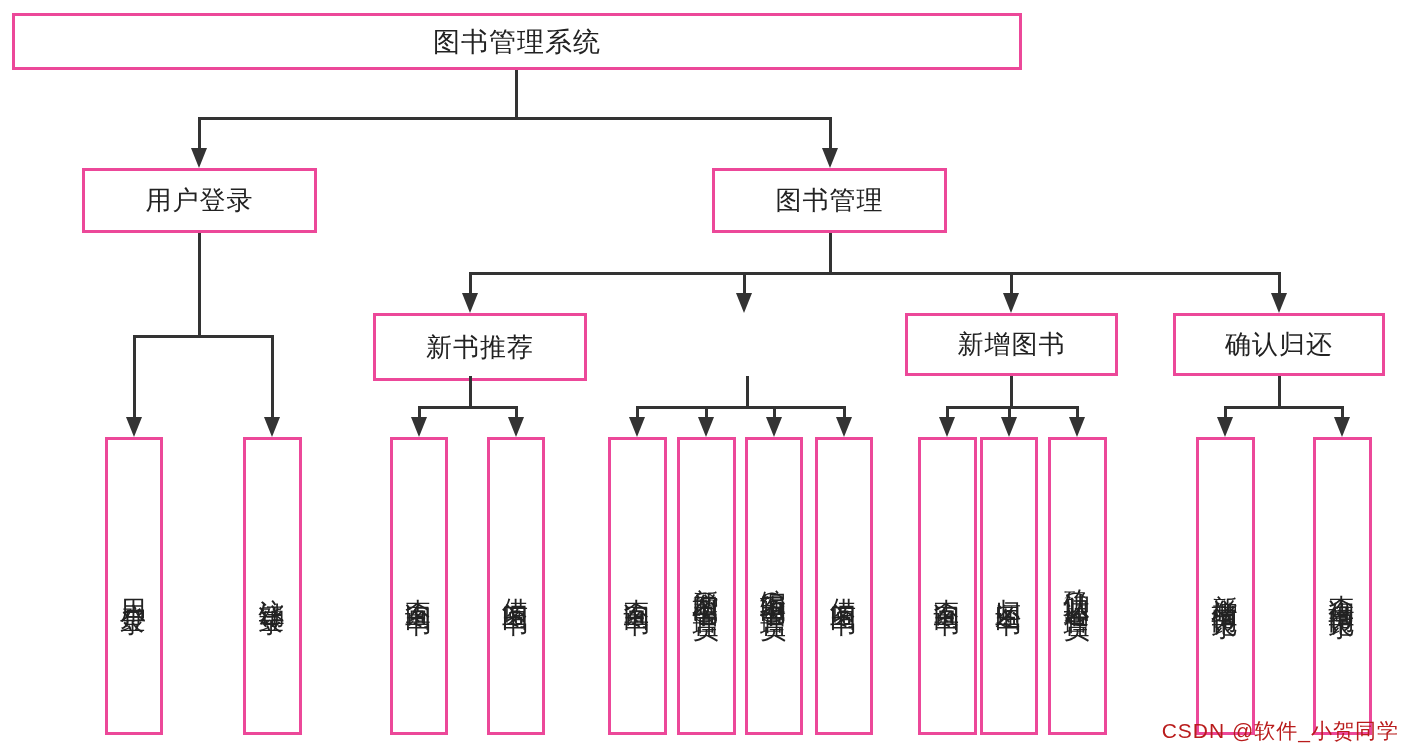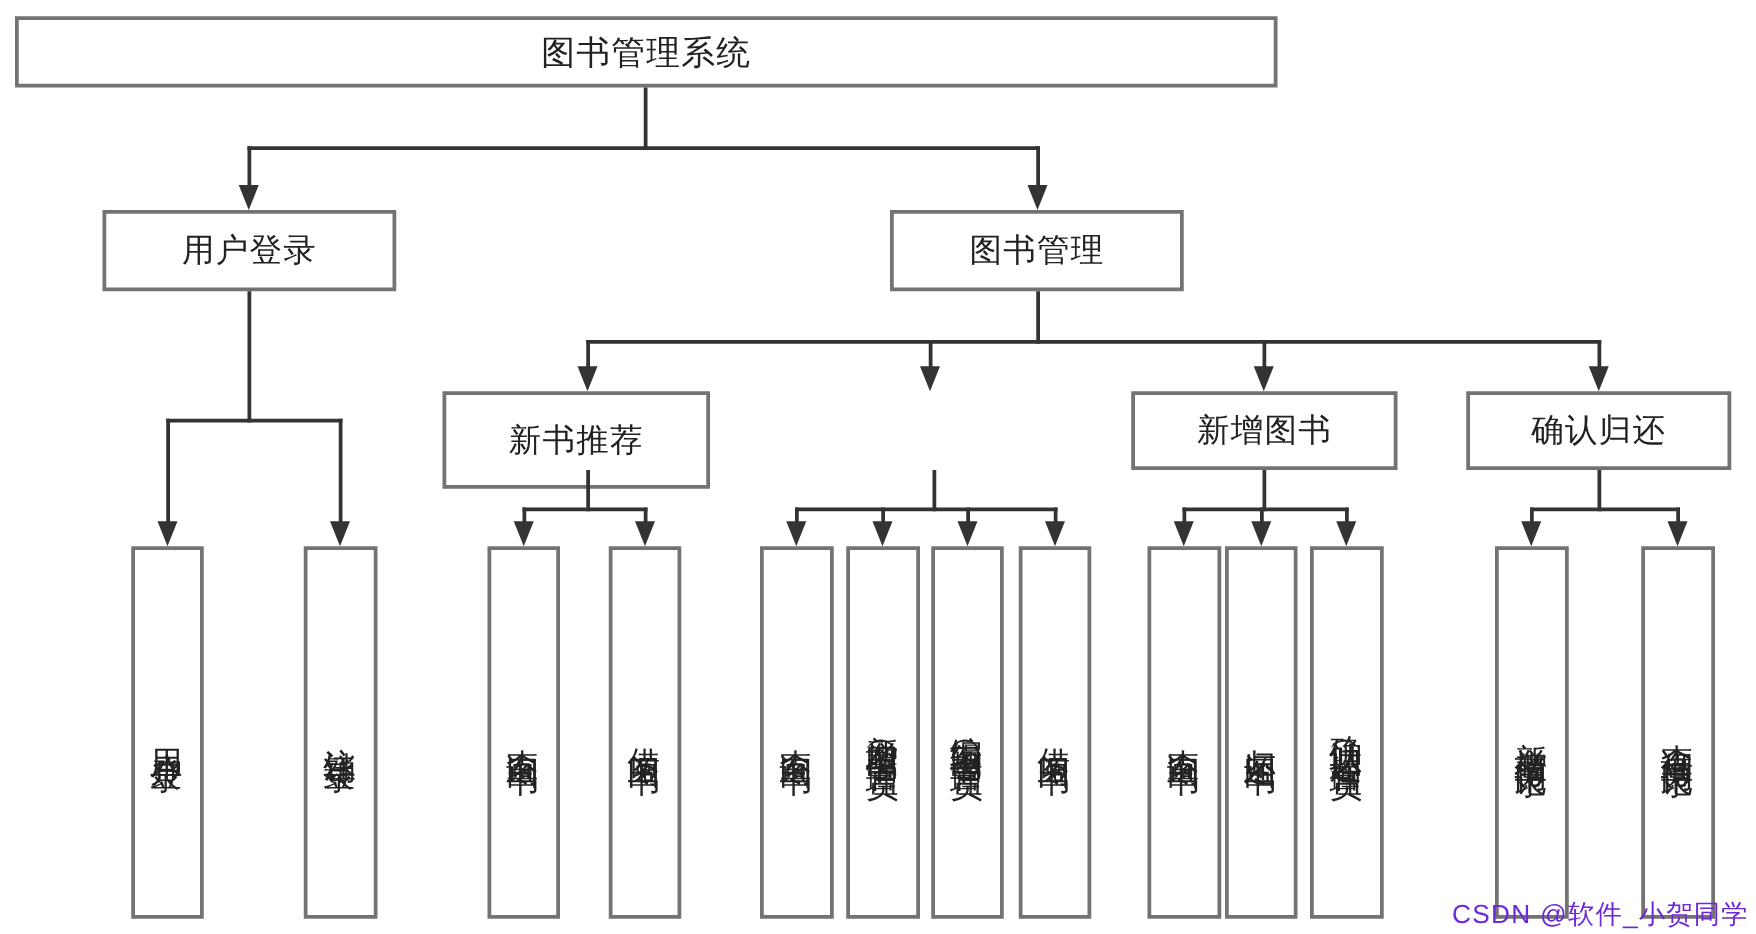--- a/index.html
+++ b/index.html
@@ -6,21 +6,21 @@
   .canvas {
     position:relative;
     width:1405px; height:747px;
     background:#ffffff;
     font-family:"Liberation Sans","DejaVu Sans",sans-serif;
     overflow:hidden;
   }
   .box {
     position:absolute;
     background:#ffffff;
-    border:3px solid #737373;
+    border:3px solid #ec4899;
     box-sizing:border-box;
     display:flex;
     align-items:center;
     justify-content:center;
     color:#222222;
   }
   .hbox { font-size:26px; letter-spacing:1px; }
   .hbox.root { font-size:27px; }
   .vbox .vtext {
     writing-mode:vertical-rl;
@@ -35,21 +35,21 @@
     position:absolute;
     width:0; height:0;
     border-left:8px solid transparent;
     border-right:8px solid transparent;
     border-top:20px solid #333333;
   }
   .watermark {
     position:absolute;
     right:6px; bottom:2px;
     font-size:21px;
-    color:#6d28d9;
+    color:#b91c1c;
     letter-spacing:1px;
     z-index:5;
   }
 </style>
 </head>
 <body>
 
 <div class="canvas">
 
   <div class="box hbox root" style="left:12px;top:13px;width:1010px;height:57px">
@@ -81,21 +81,21 @@
   <div class="line" style="left:469px;top:272px;width:812px;height:3px"></div>
   <div class="line" style="left:469px;top:272px;width:3px;height:22px"></div>
   <div class="arrow" style="left:462px;top:293px"></div>
   <div class="line" style="left:743px;top:272px;width:3px;height:22px"></div>
   <div class="arrow" style="left:736px;top:293px"></div>
   <div class="line" style="left:1010px;top:272px;width:3px;height:22px"></div>
   <div class="arrow" style="left:1003px;top:293px"></div>
   <div class="line" style="left:1278px;top:272px;width:3px;height:22px"></div>
   <div class="arrow" style="left:1271px;top:293px"></div>
 
-  <div class="box hbox" style="left:354px;top:313px;width:214px;height:78px">
+  <div class="box hbox" style="left:373px;top:313px;width:214px;height:68px">
     <span>新书推荐</span>
   </div>
   <div class="box hbox" style="left:905px;top:313px;width:213px;height:63px">
     <span>新增图书</span>
   </div>
   <div class="box hbox" style="left:1173px;top:313px;width:212px;height:63px">
     <span>确认归还</span>
   </div>
 
   <div class="line" style="left:469px;top:376px;width:3px;height:33px"></div>

